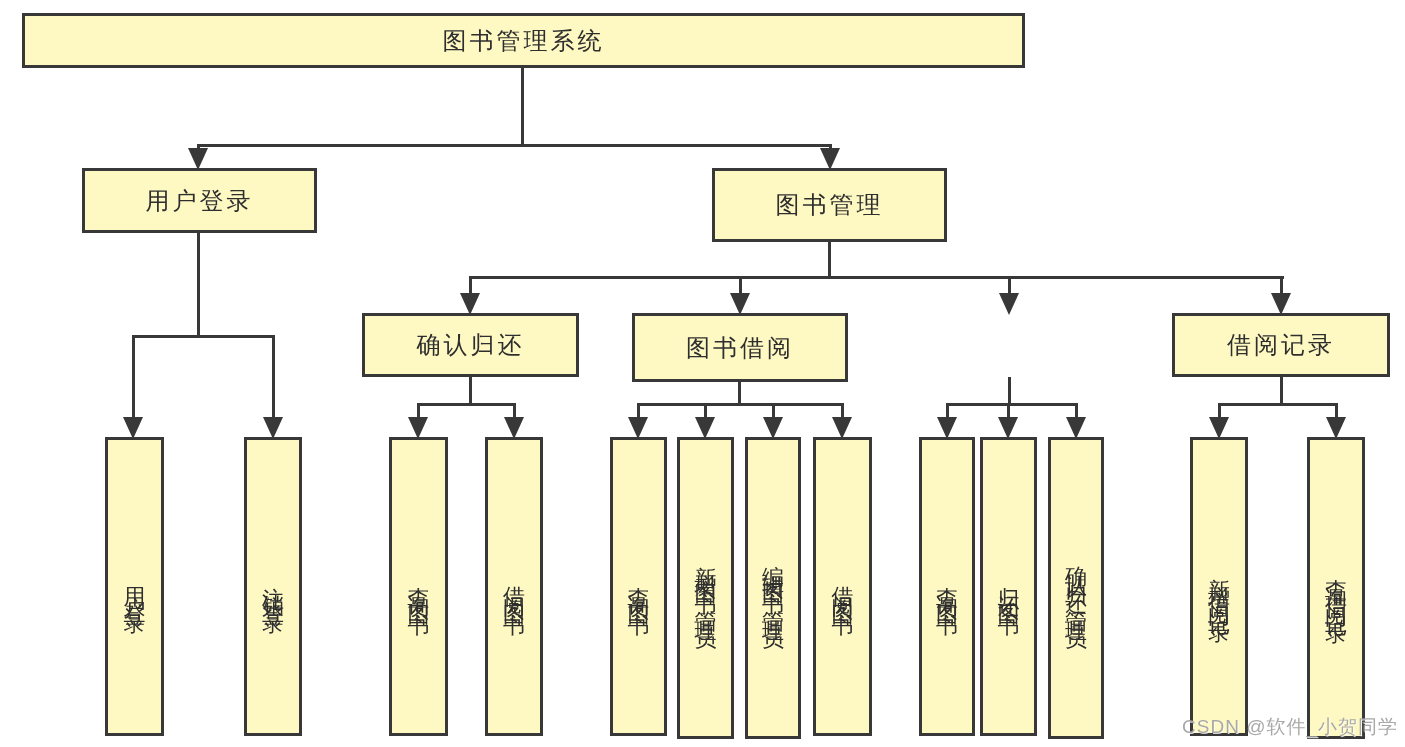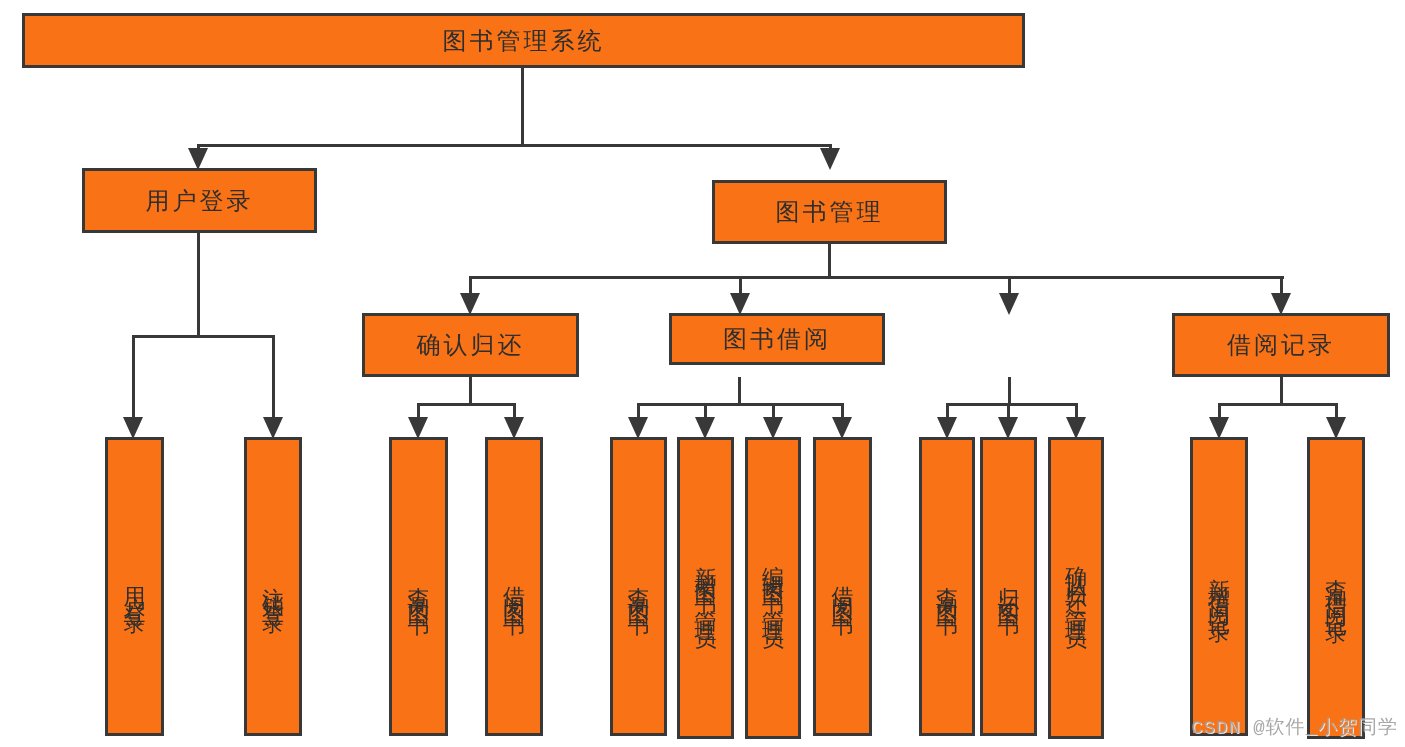--- a/index.html
+++ b/index.html
@@ -7,21 +7,21 @@
     position:relative;
     width:1405px;height:747px;
     background:#ffffff;
     overflow:hidden;
     font-family:"Liberation Sans","DejaVu Sans",sans-serif;
   }
   .box{
     position:absolute;
     box-sizing:border-box;
     border:3px solid #383838;
-    background:#f97316;
+    background:#fef9c3;
     display:flex;
     align-items:center;
     justify-content:center;
     color:#2e2e2e;
   }
   .box.h span{
     font-size:24px;
     letter-spacing:3px;
     white-space:nowrap;
     color:#2e2e2e;
@@ -48,21 +48,20 @@
   .watermark{
     position:absolute;
     top:714px;
     right:7px;
     font-size:19px;
     color:rgba(158,158,158,0.9);
     text-shadow:1px 1px 0 rgba(255,255,255,0.8);
     letter-spacing:1px;
     z-index:5;
     white-space:nowrap;
-    font-family:Liberation Mono, monospace;
   }
 </style>
 </head>
 <body>
 
 <div id="canvas">
 
   <div id="connectors">
       <div class="cline" style="left: 521px; top: 68px; width: 3px; height: 79px;"></div>
       <div class="cline" style="left: 197px; top: 144px; width: 635px; height: 3px;"></div>
@@ -118,28 +117,28 @@
       <div class="arrowhead" style="left: 1326px; top: 417px;"></div>
     </div>
 
   <div class="box h" style="left:22px;top:13px;width:1003px;height:55px">
     <span>图书管理系统</span>
   </div>
 
   <div class="box h" style="left:82px;top:168px;width:235px;height:65px">
     <span>用户登录</span>
   </div>
-  <div class="box h" style="left:712px;top:180px;width:235px;height:64px">
+  <div class="box h" style="left:712px;top:168px;width:235px;height:74px">
     <span>图书管理</span>
   </div>
 
   <div class="box h" style="left:362px;top:313px;width:217px;height:64px">
     <span>确认归还</span>
   </div>
-  <div class="box h" style="left:669px;top:313px;width:216px;height:52px">
+  <div class="box h" style="left:632px;top:313px;width:216px;height:69px">
     <span>图书借阅</span>
   </div>
   <div class="box h" style="left:1172px;top:313px;width:218px;height:64px">
     <span>借阅记录</span>
   </div>
 
   <div class="box v" style="left:105px;top:437px;width:59px;height:299px">
     <span>用户登录</span>
   </div>
   <div class="box v" style="left:244px;top:437px;width:58px;height:299px">

